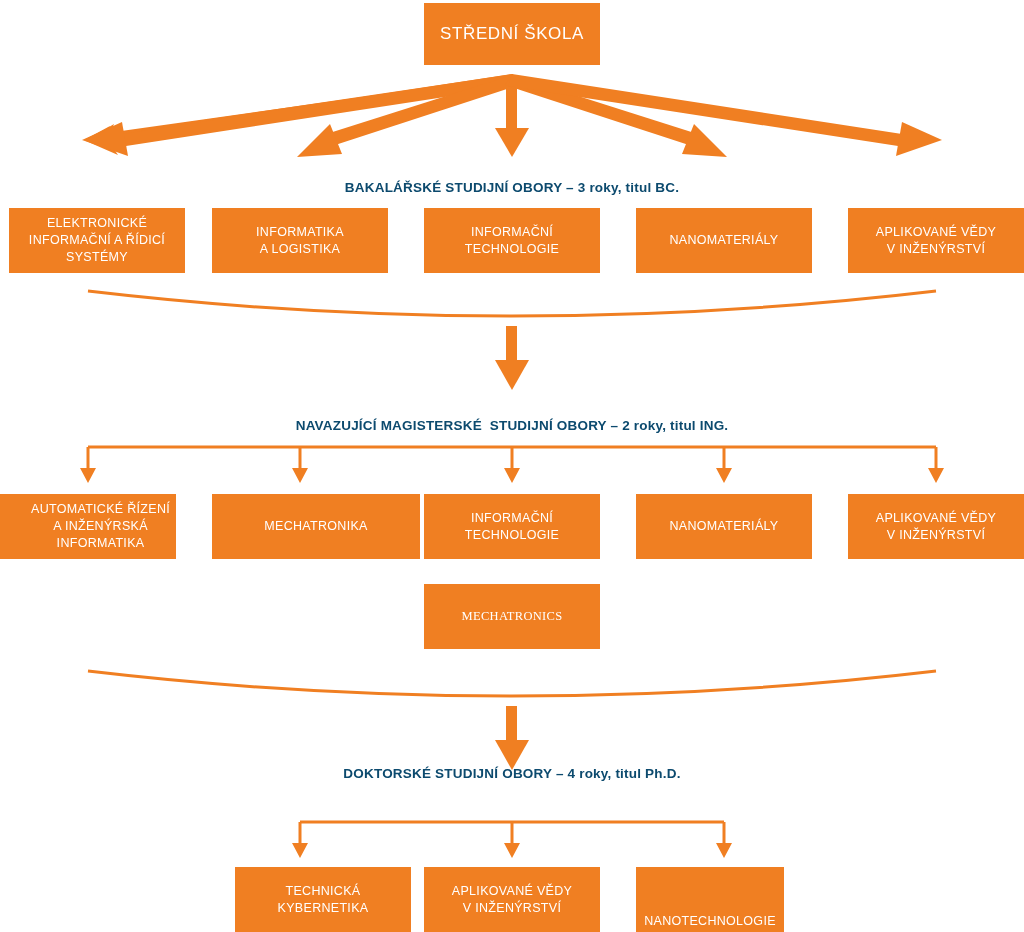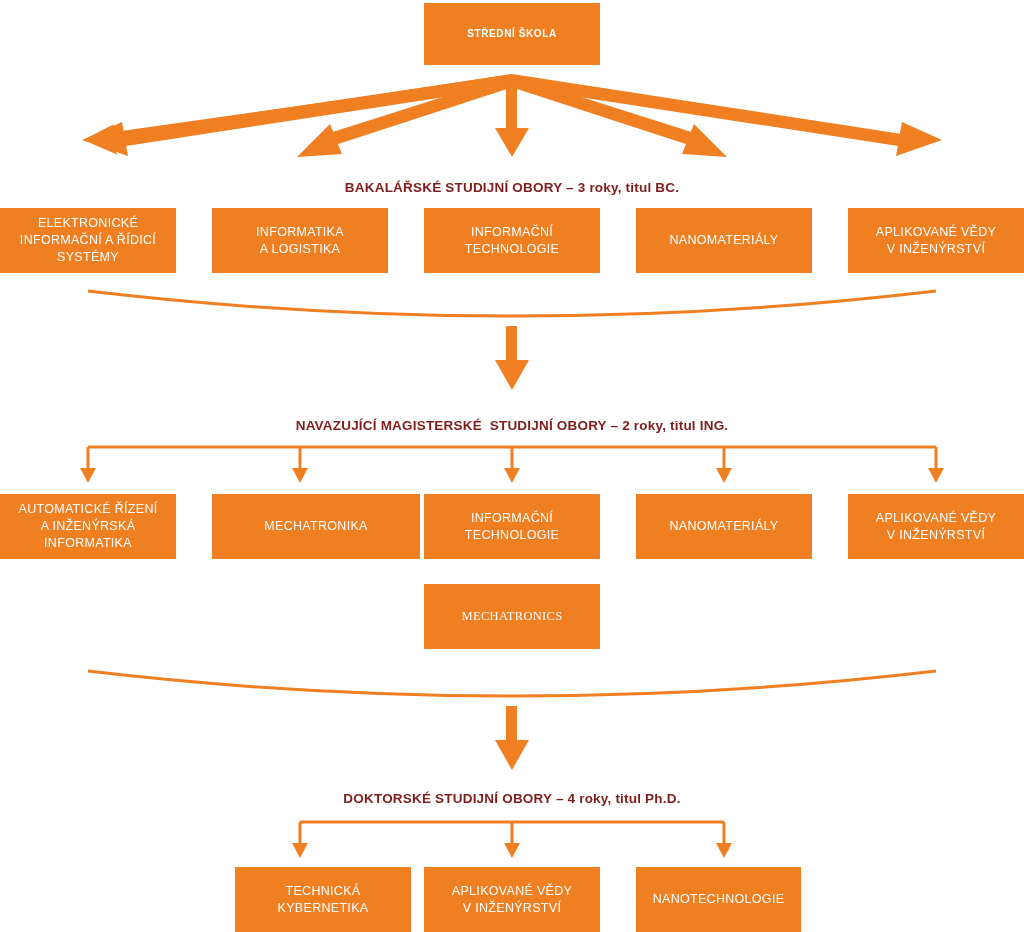--- a/index.html
+++ b/index.html
@@ -38,30 +38,30 @@
     letter-spacing: 0.3px;
     padding: 2px 6px;
   }
   .node-label {
     display: block;
     white-space: pre-line;
     font-size: 12.5px;
     font-weight: 400;
   }
   .root-box .node-label {
-    font-size: 10px;
-    font-weight: 700;
+    font-size: 17px;
+    font-weight: 400;
     letter-spacing: 0.6px;
   }
   .level-header {
     position: absolute;
     width: 100%;
     left: 0;
     text-align: center;
-    color: #7f1d1d;
+    color: #0c4a6e;
     font-size: 13.5px;
     font-weight: 700;
     letter-spacing: 0.2px;
     white-space: pre;
   }
 </style>
 </head>
 <body>
 
 <div id="diagram-root">
@@ -127,21 +127,21 @@
       <path fill="#F07F22" d="M716,843 L732,843 L724,858 Z"></path>
     </g>
   </svg>
 
   <div class="node-box root-box" style="left:424px; top:3px; width:176px; height:62px;">
     <span class="node-label">STŘEDNÍ ŠKOLA</span>
   </div>
 
   <div class="level-header" style="top:180px;">BAKALÁŘSKÉ STUDIJNÍ OBORY – 3 roky, titul BC.</div>
 
-  <div class="node-box" style="left:0px; top:208px; width:176px; height:65px;justify-content:center;">
+  <div class="node-box" style="left:9px; top:208px; width:176px; height:65px;justify-content:center;">
     <span class="node-label">ELEKTRONICKÉ
 INFORMAČNÍ A ŘÍDICÍ
 SYSTÉMY</span>
   </div>
   <div class="node-box" style="left:212px; top:208px; width:176px; height:65px;">
     <span class="node-label">INFORMATIKA
 A LOGISTIKA</span>
   </div>
   <div class="node-box" style="left:424px; top:208px; width:176px; height:65px;">
     <span class="node-label">INFORMAČNÍ
@@ -150,21 +150,21 @@
   <div class="node-box" style="left:636px; top:208px; width:176px; height:65px;">
     <span class="node-label">NANOMATERIÁLY</span>
   </div>
   <div class="node-box" style="left:848px; top:208px; width:176px; height:65px;">
     <span class="node-label">APLIKOVANÉ VĚDY
 V INŽENÝRSTVÍ</span>
   </div>
 
   <div class="level-header" style="top:418px;">NAVAZUJÍCÍ MAGISTERSKÉ  STUDIJNÍ OBORY – 2 roky, titul ING.</div>
 
-  <div class="node-box" style="left:0px; top:494px; width:176px; height:65px;">
+  <div class="node-box" style="left:0px; top:494px; width:176px; height:65px;justify-content:flex-end;">
     <span class="node-label">AUTOMATICKÉ ŘÍZENÍ
 A INŽENÝRSKÁ
 INFORMATIKA</span>
   </div>
   <div class="node-box" style="left:212px; top:494px; width:208px; height:65px;">
     <span class="node-label">MECHATRONIKA</span>
   </div>
   <div class="node-box" style="left:424px; top:494px; width:176px; height:65px;">
     <span class="node-label">INFORMAČNÍ
 TECHNOLOGIE</span>
@@ -173,27 +173,27 @@
     <span class="node-label">NANOMATERIÁLY</span>
   </div>
   <div class="node-box" style="left:848px; top:494px; width:176px; height:65px;">
     <span class="node-label">APLIKOVANÉ VĚDY
 V INŽENÝRSTVÍ</span>
   </div>
   <div class="node-box" style="left:424px; top:584px; width:176px; height:65px;font-family:Liberation Serif, serif;">
     <span class="node-label">MECHATRONICS</span>
   </div>
 
-  <div class="level-header" style="top:791px;">DOKTORSKÉ STUDIJNÍ OBORY – 4 roky, titul Ph.D.</div>
+  <div class="level-header" style="top:766px;">DOKTORSKÉ STUDIJNÍ OBORY – 4 roky, titul Ph.D.</div>
 
   <div class="node-box" style="left:212px; top:867px; width:176px; height:65px;margin-left:23px;">
     <span class="node-label">TECHNICKÁ
 KYBERNETIKA</span>
   </div>
   <div class="node-box" style="left:424px; top:867px; width:176px; height:65px;">
     <span class="node-label">APLIKOVANÉ VĚDY
 V INŽENÝRSTVÍ</span>
   </div>
-  <div class="node-box" style="left:636px; top:867px; width:165px; height:65px;">
+  <div class="node-box" style="left:636px; top:867px; width:148px; height:65px;align-items:flex-end;">
     <span class="node-label">NANOTECHNOLOGIE</span>
   </div>
 
 </div>
 
 </body></html>

